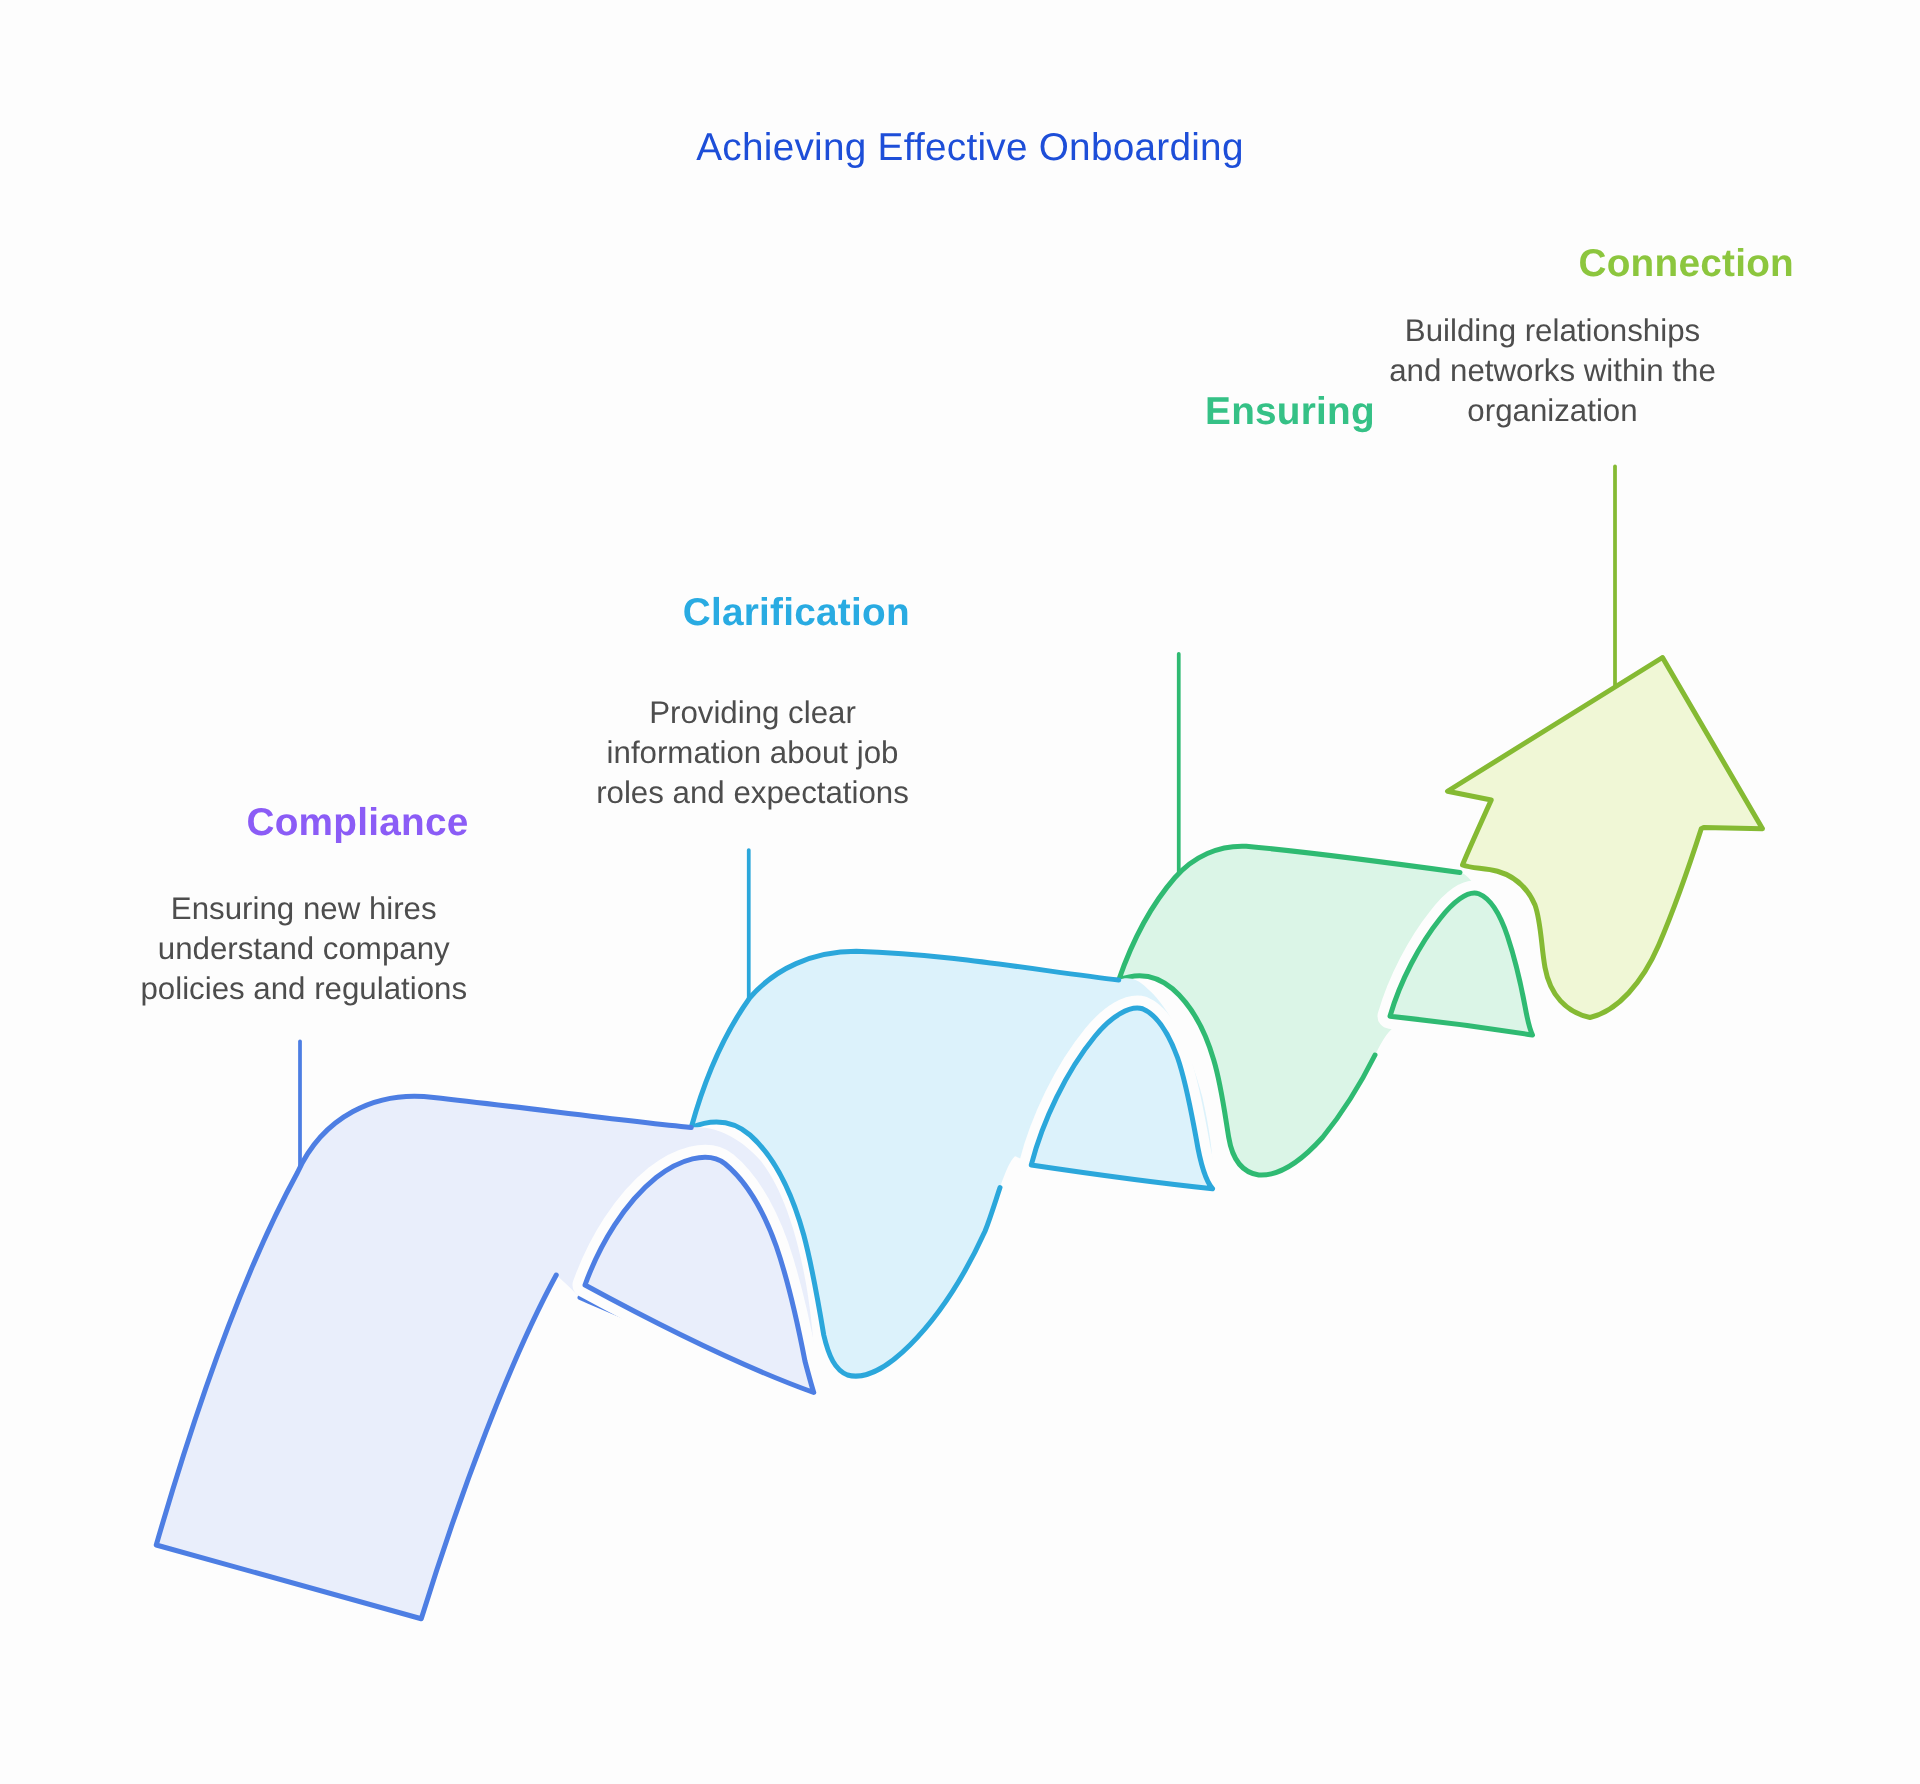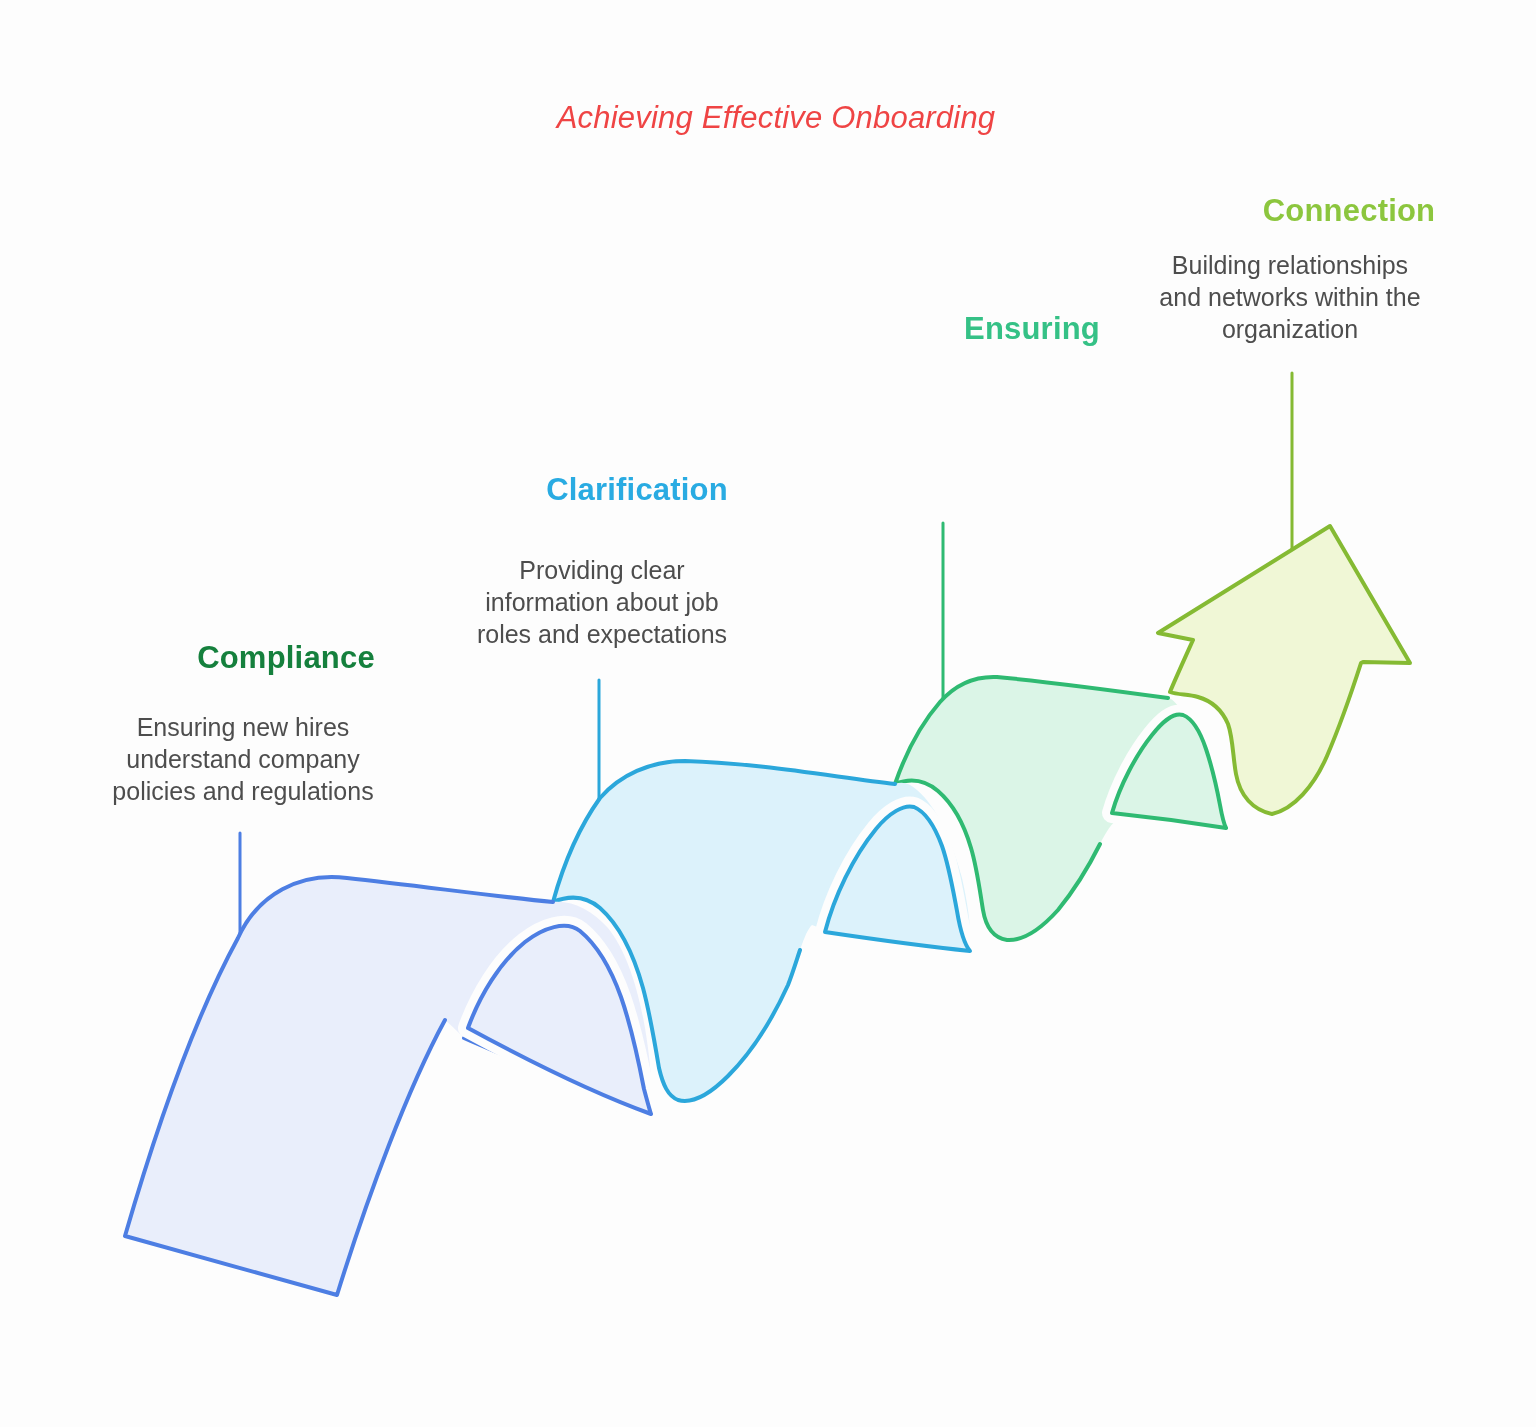--- a/index.html
+++ b/index.html
@@ -20,21 +20,21 @@
     position:absolute;transform:translateX(-50%);
     font-size:25px;line-height:32px;color:#4d4d4d;text-align:center;white-space:nowrap;
   }
   .lbl-compliance{left:286px;top:658px;}
   .lbl-clarification{left:637px;top:490px;}
   .lbl-culture{left:1032px;top:329px;}
   .lbl-connection{left:1349px;top:199px;margin-top:12px;}
   .desc-compliance{left:243px;top:711px;}
   .desc-clarification{left:602px;top:554px;}
   .desc-culture{left:951px;top:374px;}
-  .desc-connection{left:1290px;top:249px;}
+  .desc-connection{left:1242px;top:249px;}
   .band-fill{stroke:none;}
   .band-stroke{fill:none;stroke-width:4;stroke-linecap:round;stroke-linejoin:round;}
   .fin{stroke-width:4;stroke-linejoin:round;}
   .halo{fill:#fdfdfd;stroke:#fdfdfd;stroke-width:20;stroke-linejoin:round;stroke-linecap:round;}
   .connector{stroke-width:3;stroke-linecap:round;}
   .arrow{stroke-width:4;stroke-linejoin:round;}
 </style>
 </head>
 <body>
 
@@ -162,23 +162,23 @@
              C 648,1104 650,1111 651,1114
              C 590,1092 525,1059 468,1028 Z"></path>
     <path class="fin" d="M 468,1028 C 480,995 500,962 525,942
              C 543,928 566,920 580,931
              C 597,945 611,969 621,997
              C 630,1023 638,1058 644,1089
              C 648,1104 650,1111 651,1114
              C 590,1092 525,1059 468,1028 Z" fill="#e9eefb" stroke="#4d7ee3"></path>
   </svg>
 
-  <div class="page-title" style="color: #ef4444; font-style: italic;">Achieving Effective Onboarding</div>
+  <div class="page-title" style="color: #1d4ed8;">Achieving Effective Onboarding</div>
 
-  <div class="stage-label lbl-compliance" style="color: #15803d;">Compliance</div>
+  <div class="stage-label lbl-compliance" style="color: #8b5cf6;">Compliance</div>
   <div class="stage-label lbl-clarification" style="color: rgb(41, 171, 226);">Clarification</div>
   <div class="stage-label lbl-culture" style="color: rgb(53, 193, 134);">Ensuring</div>
   <div class="stage-label lbl-connection" style="color: rgb(140, 198, 62);">Connection</div>
 
   <div class="stage-desc desc-compliance">
     <div>Ensuring new hires</div>
     <div>understand company</div>
     <div>policies and regulations</div>
   </div>
   <div class="stage-desc desc-clarification">

